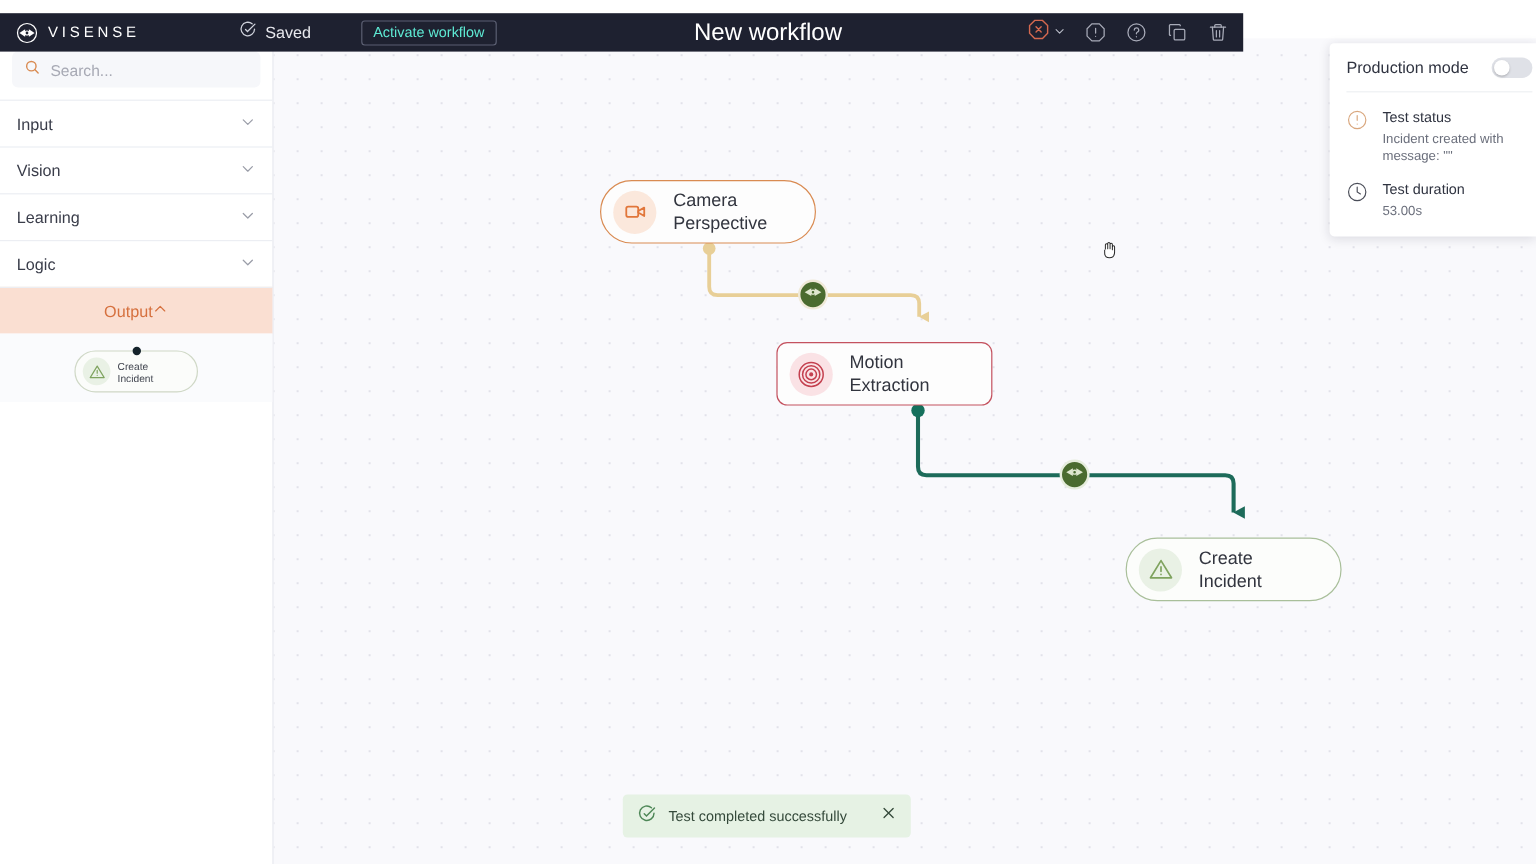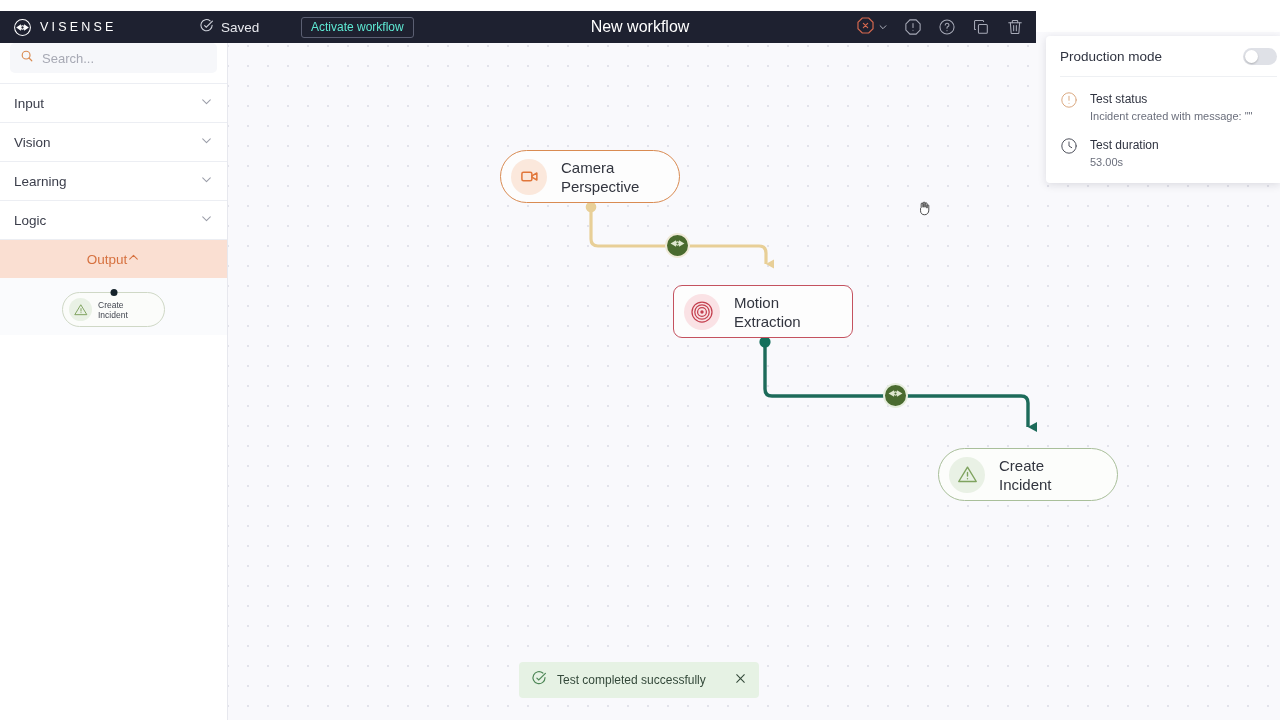--- a/index.html
+++ b/index.html
@@ -32,21 +32,21 @@
   .activate-btn {
     position: absolute; left: 301px;
     height: 21px; padding: 0 9px;
     border: 1px solid #5b5f72; border-radius: 3px;
     background: transparent; color: #5eead4;
     font-size: 12px; font-family: "Liberation Sans", sans-serif;
     display: flex; align-items: center; cursor: pointer;
   }
   .wf-title {
     position: absolute; left: 0; width: 1280px; text-align: center;
-    font-size: 16px; color: #ffffff; pointer-events: none;
+    font-size: 20px; color: #ffffff; pointer-events: none;
   }
   .hdr-right {
     position: absolute; right: 12px; display: flex; align-items: center; gap: 16px;
   }
   .hdr-icon { display: flex; align-items: center; cursor: pointer; }
   .status-chip { display: flex; align-items: center; gap: 3px; cursor: pointer; }
 
   
   #sidebar {
     position: absolute; top: 32px; left: 0;
@@ -120,21 +120,21 @@
     font-size: 15px; line-height: 19px; color: #32353f; margin-left: 14px;
   }
 
   #node-camera {
     left: 308px; top: 118px; width: 180px; height: 53px;
     border: 1.4px solid #d98b52; border-radius: 27px; padding-left: 10px;
   }
   #node-camera .nic { background: #fbe8dc; }
 
   #node-motion {
-    left: 481px; top: 253px; width: 180px; height: 53px;
+    left: 455px; top: 253px; width: 180px; height: 53px;
     border: 1.4px solid #c4525f; border-radius: 9px; padding-left: 10px;
   }
   #node-motion .nic { background: #fae2e5; }
 
   #node-incident {
     left: 746px; top: 416px; width: 180px; height: 53px;
     border: 1.4px solid #a9bf9a; border-radius: 27px; padding-left: 10px;
     background: #fcfdfb;
   }
   #node-incident .nic { background: #e9f1e5; }
@@ -167,21 +167,21 @@
     position: absolute; left: 327px; bottom: 22px;
     width: 240px; height: 36px;
     background: #e6f2e4; border-radius: 4px;
     display: flex; align-items: center; gap: 10px; padding: 0 12px;
   }
   #toast .tmsg { font-size: 12px; color: #34493a; flex: 1; }
 
   
   #panel {
     position: absolute; top: 36px; right: 0;
-    width: 234px;
+    width: 172px;
     background: #ffffff;
     border-radius: 4px 0 0 4px;
     box-shadow: 0 2px 9px rgba(25,25,50,.13);
     padding: 12px 3px 14px 14px;
     z-index: 40;
   }
   #panel .prow {
     display: flex; align-items: center; justify-content: space-between;
     padding-bottom: 11px; border-bottom: 1px solid #eef0f3;
   }

